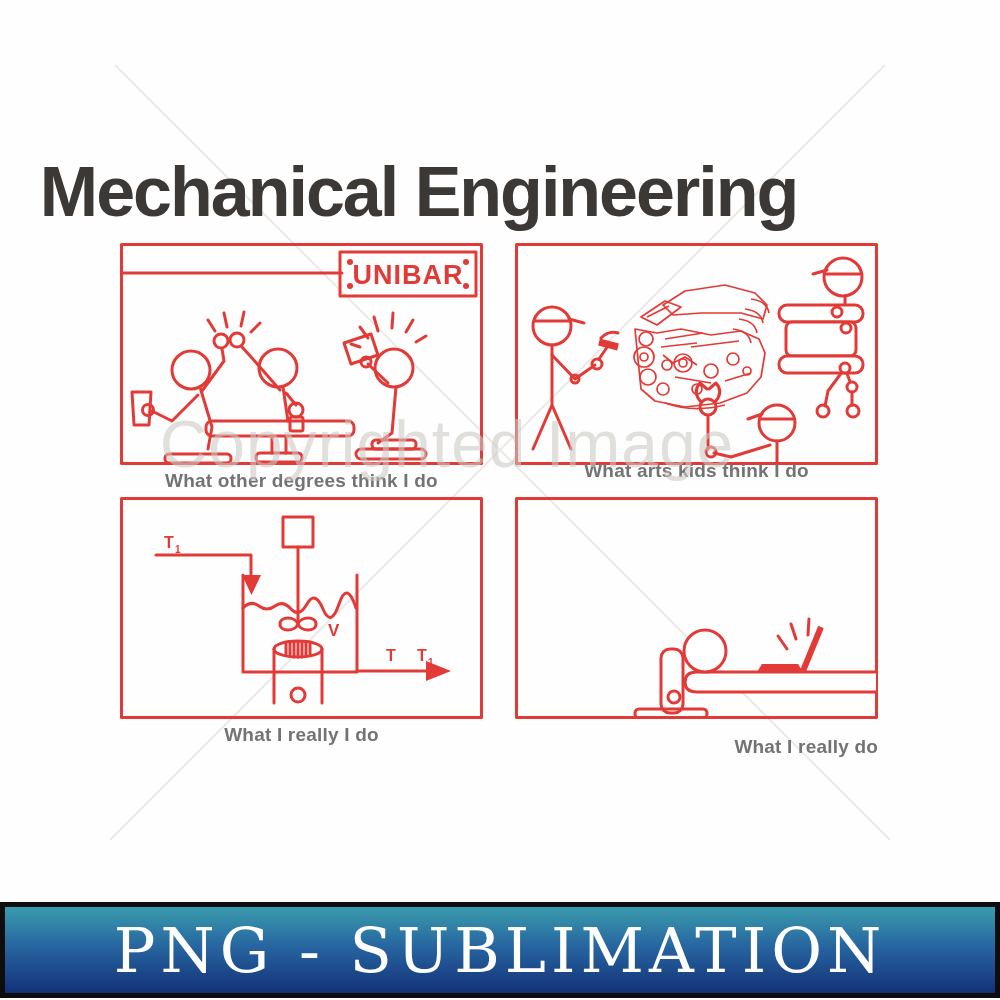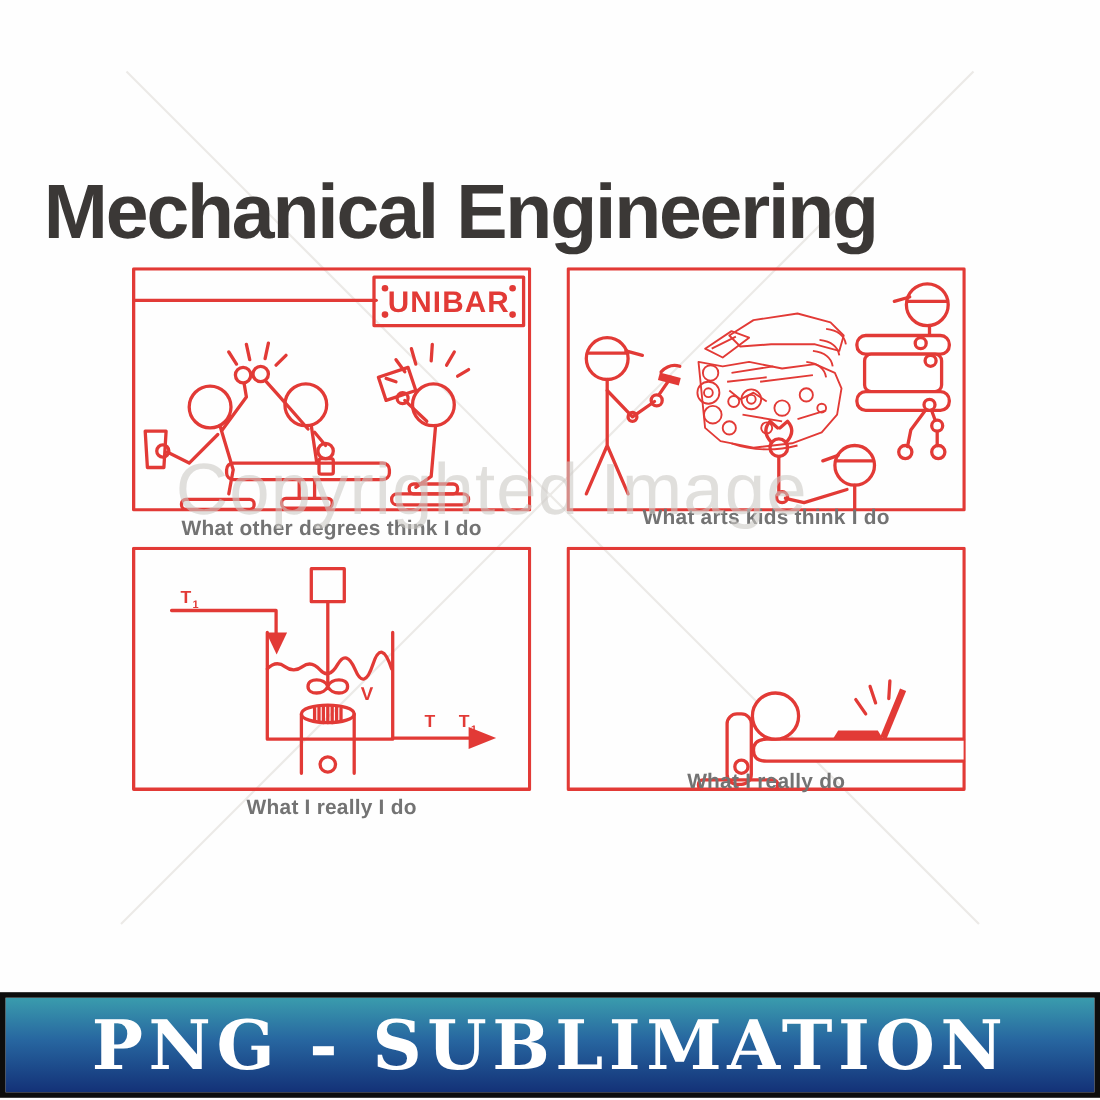--- a/index.html
+++ b/index.html
@@ -22,21 +22,21 @@
   svg text{fill:#e23a36;font-family:"Liberation Sans",sans-serif;font-weight:bold;}
 
   #watermark-lines{left:0;top:0;width:1000px;height:1000px;pointer-events:none;}
   #watermark{left:0;top:406px;width:894px;text-align:center;font-size:66px;
              color:#ccc9c5;opacity:.58;pointer-events:none;letter-spacing:1px;}
 
   #banner{left:0;top:902px;width:1000px;height:96px;box-sizing:border-box;
           border:5px solid #0d0d0d;
           background:linear-gradient(180deg,#3a9cad 0%,#2766a0 45%,#133177 100%);
           display:flex;align-items:center;justify-content:center;}
-  #banner-text{color:#ffffff;font-family:"DejaVu Serif",serif;font-weight:bold;
+  #banner-text{color:#ffffff;font-family:"DejaVu Serif",serif;font-weight:normal;
                font-size:62px;letter-spacing:5px;white-space:nowrap;}
 </style>
 </head>
 <body>
 
 <svg id="watermark-lines" class="abs" viewBox="0 0 1000 1000">
   <line x1="115" y1="65" x2="890" y2="840" stroke="#eceae7" stroke-width="2"></line>
   <line x1="885" y1="65" x2="110" y2="840" stroke="#eceae7" stroke-width="2"></line>
 </svg>
 
@@ -201,19 +201,19 @@
       <circle cx="159" cy="200" r="6" class="ln white"></circle>
       <rect x="120" y="212" width="72" height="9" rx="4" class="ln"></rect>
       <path class="ln white" d="M361,175 H182 q-12,0 -12,10 q0,10 12,10 H361"></path>
       <circle cx="190" cy="154" r="21" class="ln white"></circle>
       <path class="fillred" d="M242,175 h46 l-5,-8 h-36 z"></path>
       <path d="M288,174 L306,130" stroke="#e23a36" stroke-width="6" fill="none"></path>
       <path class="ln" stroke-width="2.4" d="M272,152 L263,139 M281,142 L276,127 M293,138 L294,122"></path>
     </g>
   </svg>
 </div>
-<div class="caption abs" style="left:515px;top:700px;">What I really do</div>
+<div class="caption abs" style="left:515px;top:736px;text-align:right;">What I really do</div>
 
 <div id="watermark" class="abs">Copyrighted Image</div>
 
 <div id="banner" class="abs">
   <span id="banner-text">PNG - SUBLIMATION</span>
 </div>
 
 </body></html>

